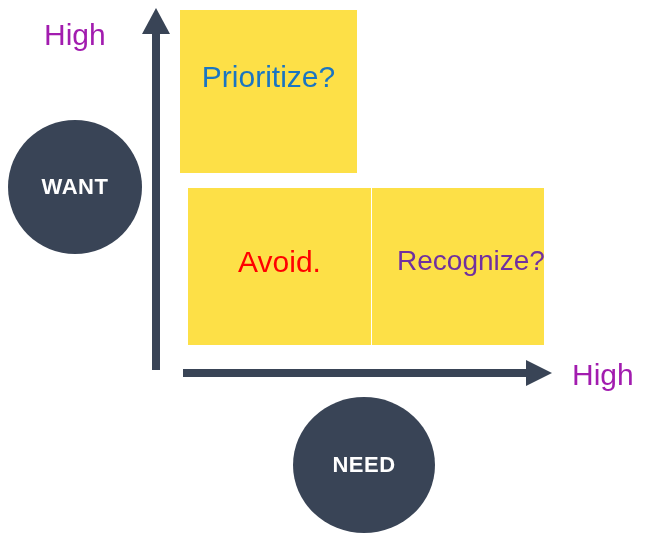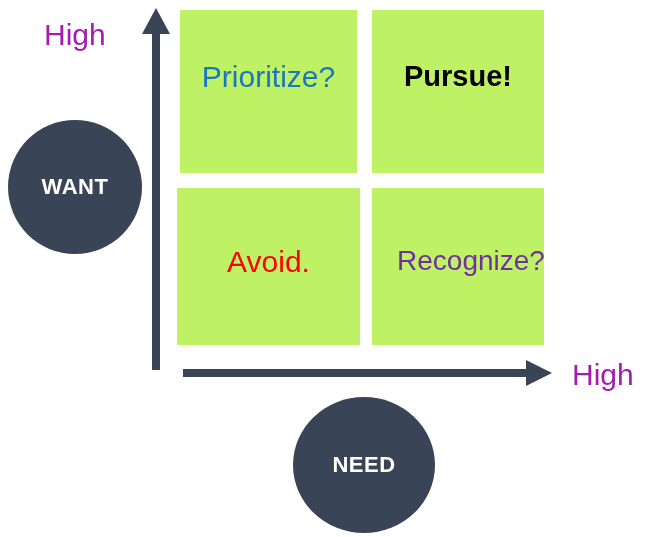--- a/index.html
+++ b/index.html
@@ -15,40 +15,40 @@
     position: relative;
     width: 658px;
     height: 537px;
     background: #ffffff;
     overflow: hidden;
   }
 
   
   .quad {
     position: absolute;
-    background: #bef264;
+    background: #fde047;
     box-sizing: border-box;
     padding-left: 35px;
   }
   .quad-label {
     position: absolute;
     left: 0;
     width: 100%;
     text-align: center;
     white-space: nowrap;
     line-height: 1;
   }
   
   .quad.top .quad-label { top: 52px; }
   
   .quad.bottom .quad-label { top: 59px; }
 
   #quad-prioritize { left: 180px; top: 10px;  width: 177px; height: 163px; }
   #quad-pursue     { left: 372px; top: 10px;  width: 172px; height: 163px; }
-  #quad-avoid      { left: 177px; top: 188px; width: 183px; height: 157px; }
+  #quad-avoid      { left: 188px; top: 188px; width: 183px; height: 157px; }
   #quad-recognize  { left: 372px; top: 188px; width: 172px; height: 157px; }
 
   .lbl-prioritize { color: #1a75c2; font-size: 30px; font-weight: 400; }
   .lbl-pursue     { color: #000000; font-size: 29px; font-weight: 700; }
   .lbl-avoid      { color: #ff0000; font-size: 30px; font-weight: 400; }
   .lbl-recognize  { color: #7030a0; font-size: 28px; font-weight: 400; margin-left: 13px; }
 
   
   #axes {
     position: absolute;
@@ -106,23 +106,20 @@
     <g>
       <rect x="183" y="369" width="352" height="8" fill="#394456"></rect>
       <polygon points="552,373 526,386 526,360" fill="#394456"></polygon>
     </g>
   </svg>
 
   <div class="quad top" id="quad-prioritize">
     <span class="quad-label lbl-prioritize">Prioritize?</span>
   </div>
 
-  <div class="quad top" id="quad-pursue">
-    <span class="quad-label lbl-pursue">Pursue!</span>
-  </div>
 
   <div class="quad bottom" id="quad-avoid">
     <span class="quad-label lbl-avoid">Avoid.</span>
   </div>
 
   <div class="quad bottom" id="quad-recognize">
     <span class="quad-label lbl-recognize">Recognize?</span>
   </div>
 
   <div class="axis-label" id="label-high-y">High</div>

